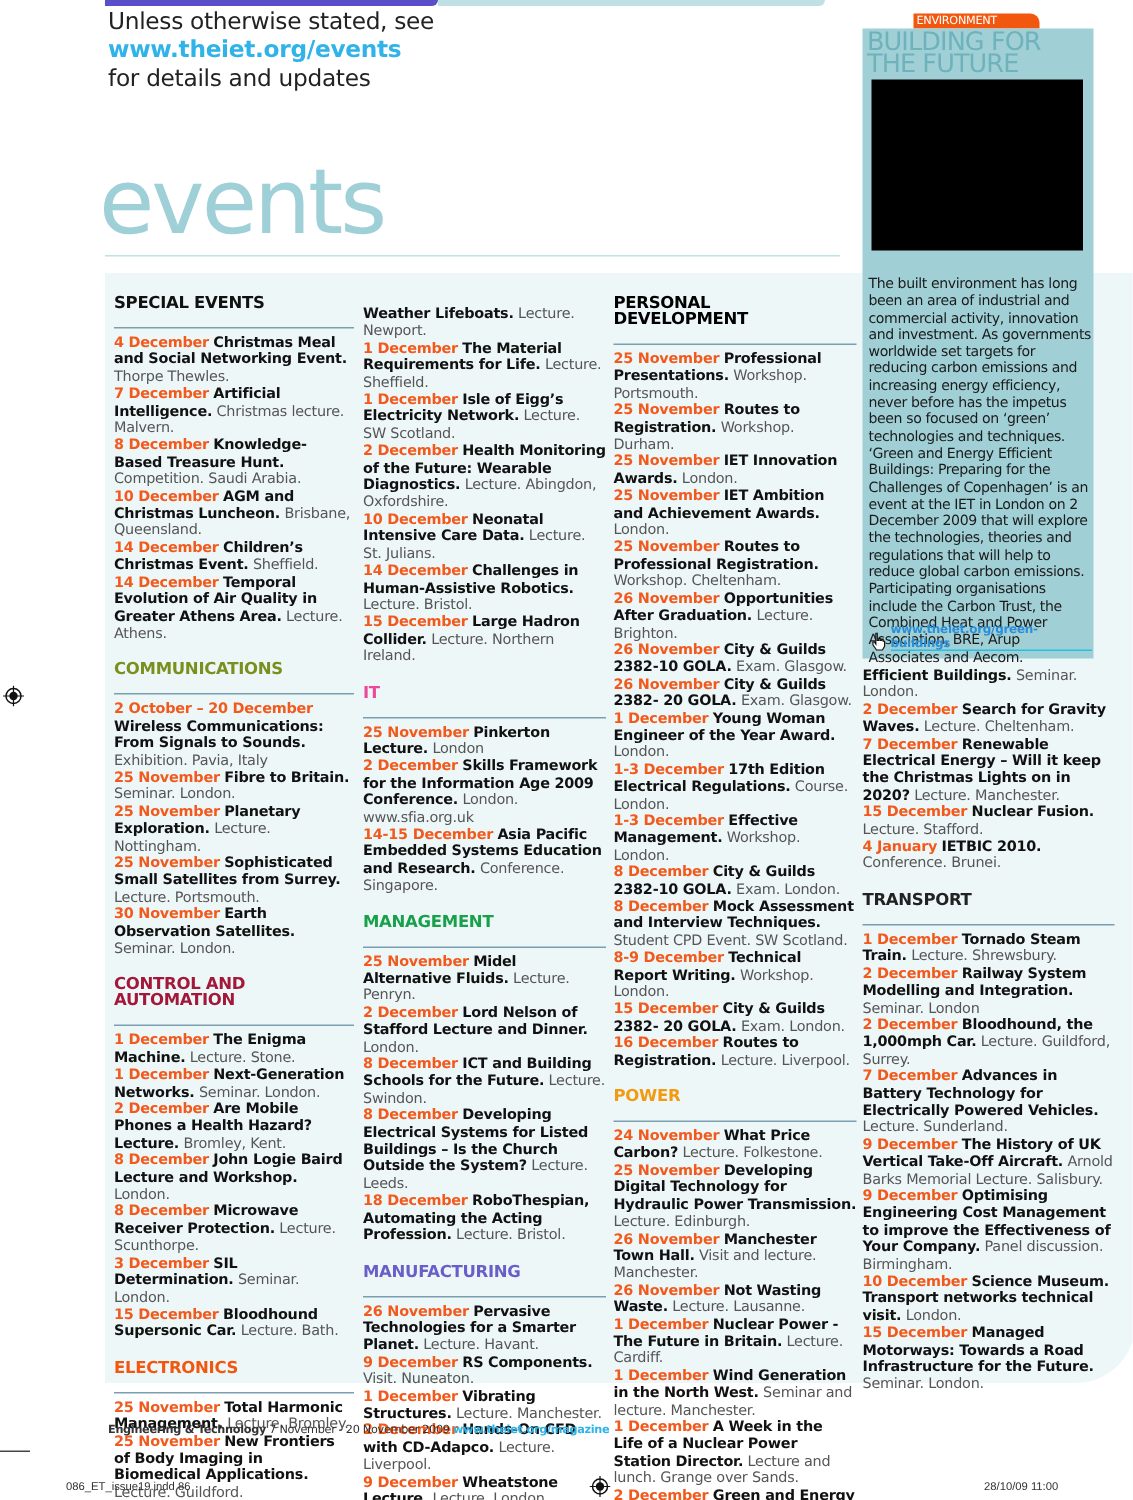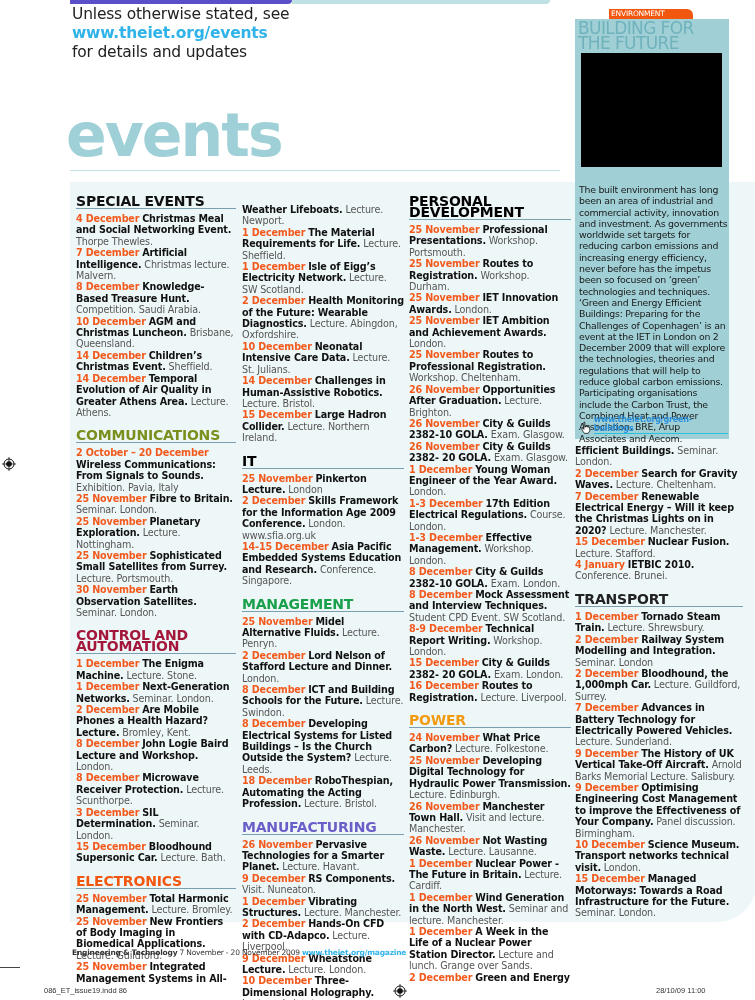--- a/index.html
+++ b/index.html
@@ -5,33 +5,33 @@
   * { box-sizing: border-box; margin: 0; padding: 0; }
   html, body { width: 755px; height: 1000px; background: #ffffff; overflow: hidden; }
   body { position: relative; font-family: "DejaVu Sans", sans-serif; color: #111; }
 
   .top-bar-purple { position: absolute; left: 70px; top: 0; width: 222px; height: 4px; background: #5b4fc9; border-radius: 0 0 6px 0; }
   .top-bar-teal { position: absolute; left: 292px; top: 0; width: 258px; height: 4px; background: #bfe0e4; border-radius: 0 0 10px 0; }
 
   .intro { position: absolute; left: 72px; top: 5px; font-size: 15.5px; line-height: 19px; color: #222; letter-spacing: -0.2px; }
   .intro .url { color: #2fb3e8; font-weight: bold; display: block; }
 
-  .big-title { position: absolute; left: 66px; top: 100px; font-size: 60px; line-height: 70px; color: #9fd0d7; letter-spacing: -2px; font-weight: bold; }
+  .big-title { position: absolute; left: 66px; top: 100px; font-size: 60px; line-height: 70px; color: #9fd0d7; letter-spacing: -2px; font-weight: normal; }
   .title-rule { position: absolute; left: 70px; top: 170px; width: 490px; height: 1px; background: #bfe0e4; }
 
   .panel-bg { position: absolute; left: 70px; top: 182px; width: 687px; height: 740px; background: #eef7f8; border-radius: 0 0 40px 0; }
 
   .col { position: absolute; top: 196px; font-size: 9.6px; line-height: 11.4px; letter-spacing: -0.15px; }
   .col1 { left: 76px; width: 160px; }
   .col2 { left: 242px; width: 162px; }
   .col3 { left: 409px; width: 162px; }
   .col4 { left: 575px; width: 168px; }
 
   .section { margin-bottom: 12px; }
-  .section-head { font-size: 14px; line-height: 11px; font-weight: bold; padding-bottom: 1px; border-bottom: 1.5px solid #7a9fb0; margin-bottom: 4px; letter-spacing: -0.2px; }
+  .section-head { font-size: 11px; line-height: 11px; font-weight: bold; padding-bottom: 11px; border-bottom: 1.5px solid #7a9fb0; margin-bottom: 4px; letter-spacing: -0.2px; }
   .event { margin: 0; }
   .date { color: #f25a1d; font-weight: bold; }
   .ttl { font-weight: bold; color: #111; }
   .det { color: #555; }
 
   .env-tab { position: absolute; left: 575px; top: 9px; width: 84px; height: 10px; background: #f2570f; border-radius: 0 6px 0 0; color: #fff; font-size: 7.5px; line-height: 10px; padding-left: 2px; letter-spacing: -0.2px; margin-left: 34px; }
   .env-box { position: absolute; left: 575px; top: 19px; width: 154px; height: 420px; background: #a0d0d6; }
   .env-title { position: absolute; left: 578px; top: 21px; width: 150px; font-size: 17px; line-height: 15px; color: #6fb2bc; letter-spacing: -0.6px; }
   .env-image { position: absolute; left: 581px; top: 53px; width: 141px; height: 114px; background: #000; }
   .env-text { position: absolute; left: 579px; top: 184px; width: 150px; font-size: 9.4px; line-height: 11.3px; color: #1a1a1a; letter-spacing: -0.25px; }
@@ -116,21 +116,21 @@
         <div class="event"><span class="ttl">Weather Lifeboats.</span> <span class="det">Lecture. Newport.</span> </div>
         <div class="event"><span class="date">1 December</span> <span class="ttl">The Material Requirements for Life.</span> <span class="det">Lecture. Sheffield.</span> </div>
         <div class="event"><span class="date">1 December</span> <span class="ttl">Isle of Eigg’s Electricity Network.</span> <span class="det">Lecture. SW Scotland.</span> </div>
         <div class="event"><span class="date">2 December</span> <span class="ttl">Health Monitoring of the Future: Wearable Diagnostics.</span> <span class="det">Lecture. Abingdon, Oxfordshire.</span> </div>
         <div class="event"><span class="date">10 December</span> <span class="ttl">Neonatal Intensive Care Data.</span> <span class="det">Lecture. St. Julians.</span> </div>
         <div class="event"><span class="date">14 December</span> <span class="ttl">Challenges in Human-Assistive Robotics.</span> <span class="det">Lecture. Bristol.</span> </div>
         <div class="event"><span class="date">15 December</span> <span class="ttl">Large Hadron Collider.</span> <span class="det">Lecture. Northern Ireland.</span> </div>
       </div>
   </div>
   <div class="section">
-    <div class="section-head" style="color:#000000">IT</div>
+    <div class="section-head" style="color:#ec4899">IT</div>
     <div class="events">
         <div class="event"><span class="date">25 November</span> <span class="ttl">Pinkerton Lecture.</span> <span class="det">London</span> </div>
         <div class="event"><span class="date">2 December</span> <span class="ttl">Skills Framework for the Information Age 2009 Conference.</span> <span class="det">London. www.sfia.org.uk</span> </div>
         <div class="event"><span class="date">14-15 December</span> <span class="ttl">Asia Pacific Embedded Systems Education and Research.</span> <span class="det">Conference. Singapore.</span> </div>
       </div>
   </div>
   <div class="section">
     <div class="section-head" style="color:#19a04a">MANAGEMENT</div>
     <div class="events">
         <div class="event"><span class="date">25 November</span> <span class="ttl">Midel Alternative Fluids.</span> <span class="det">Lecture. Penryn.</span> </div>

